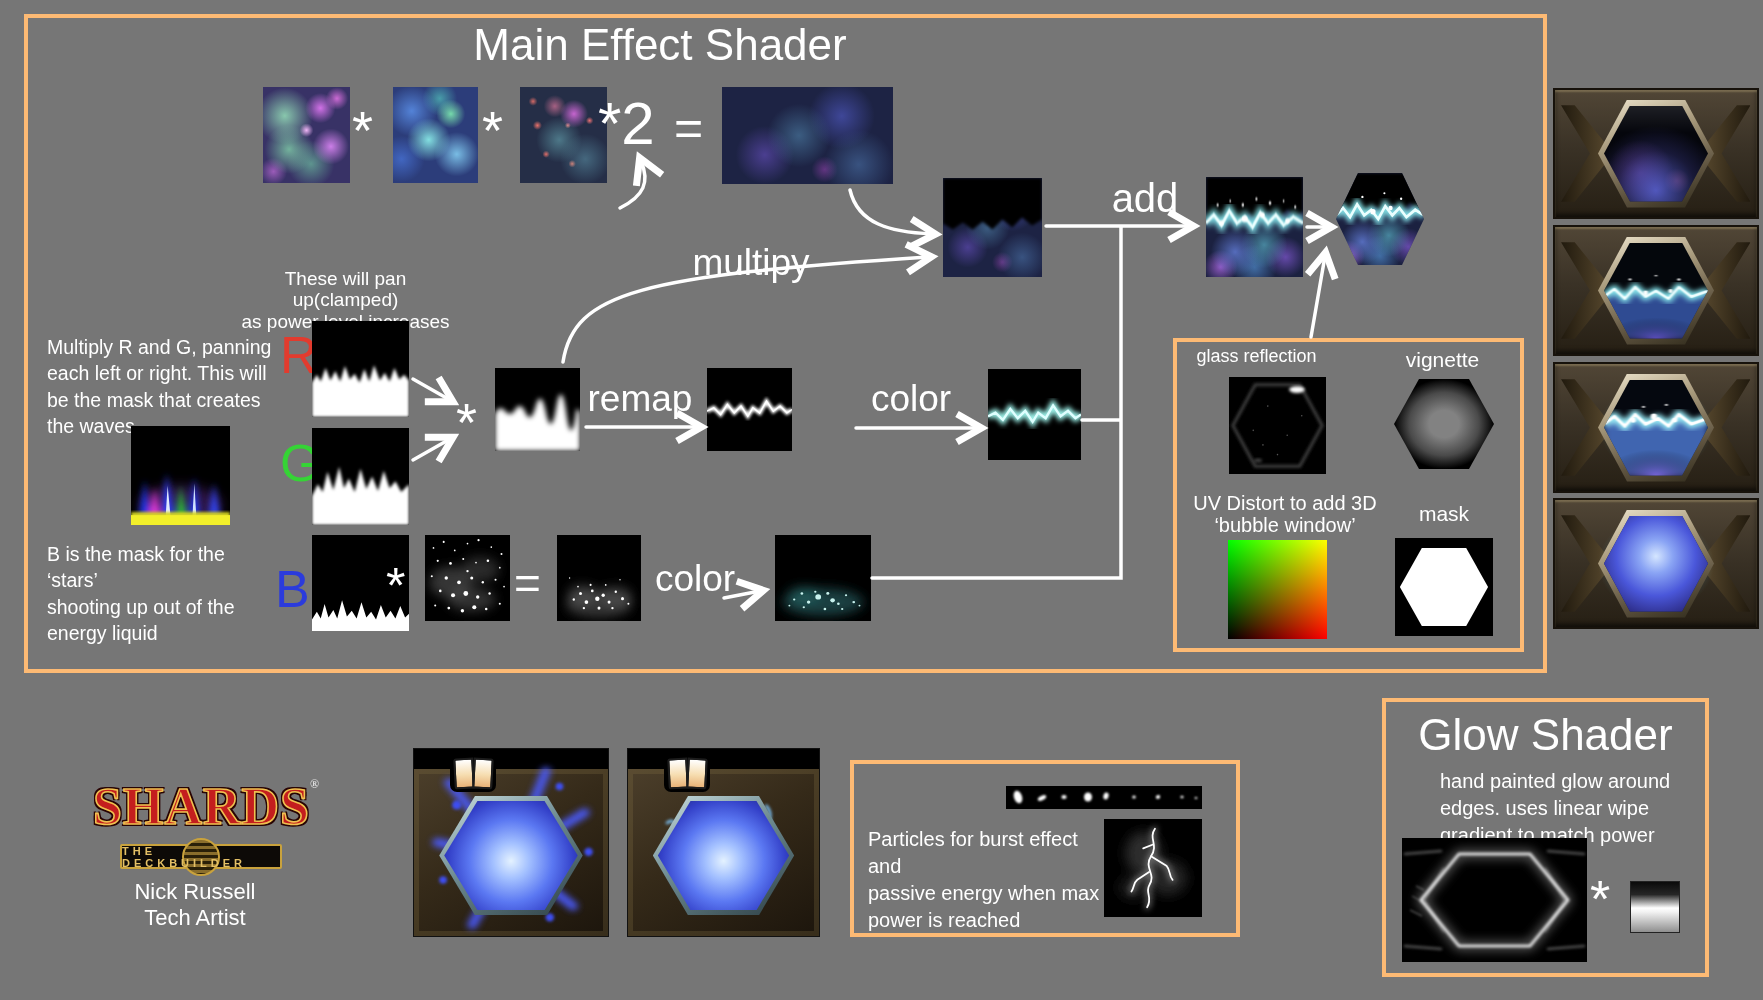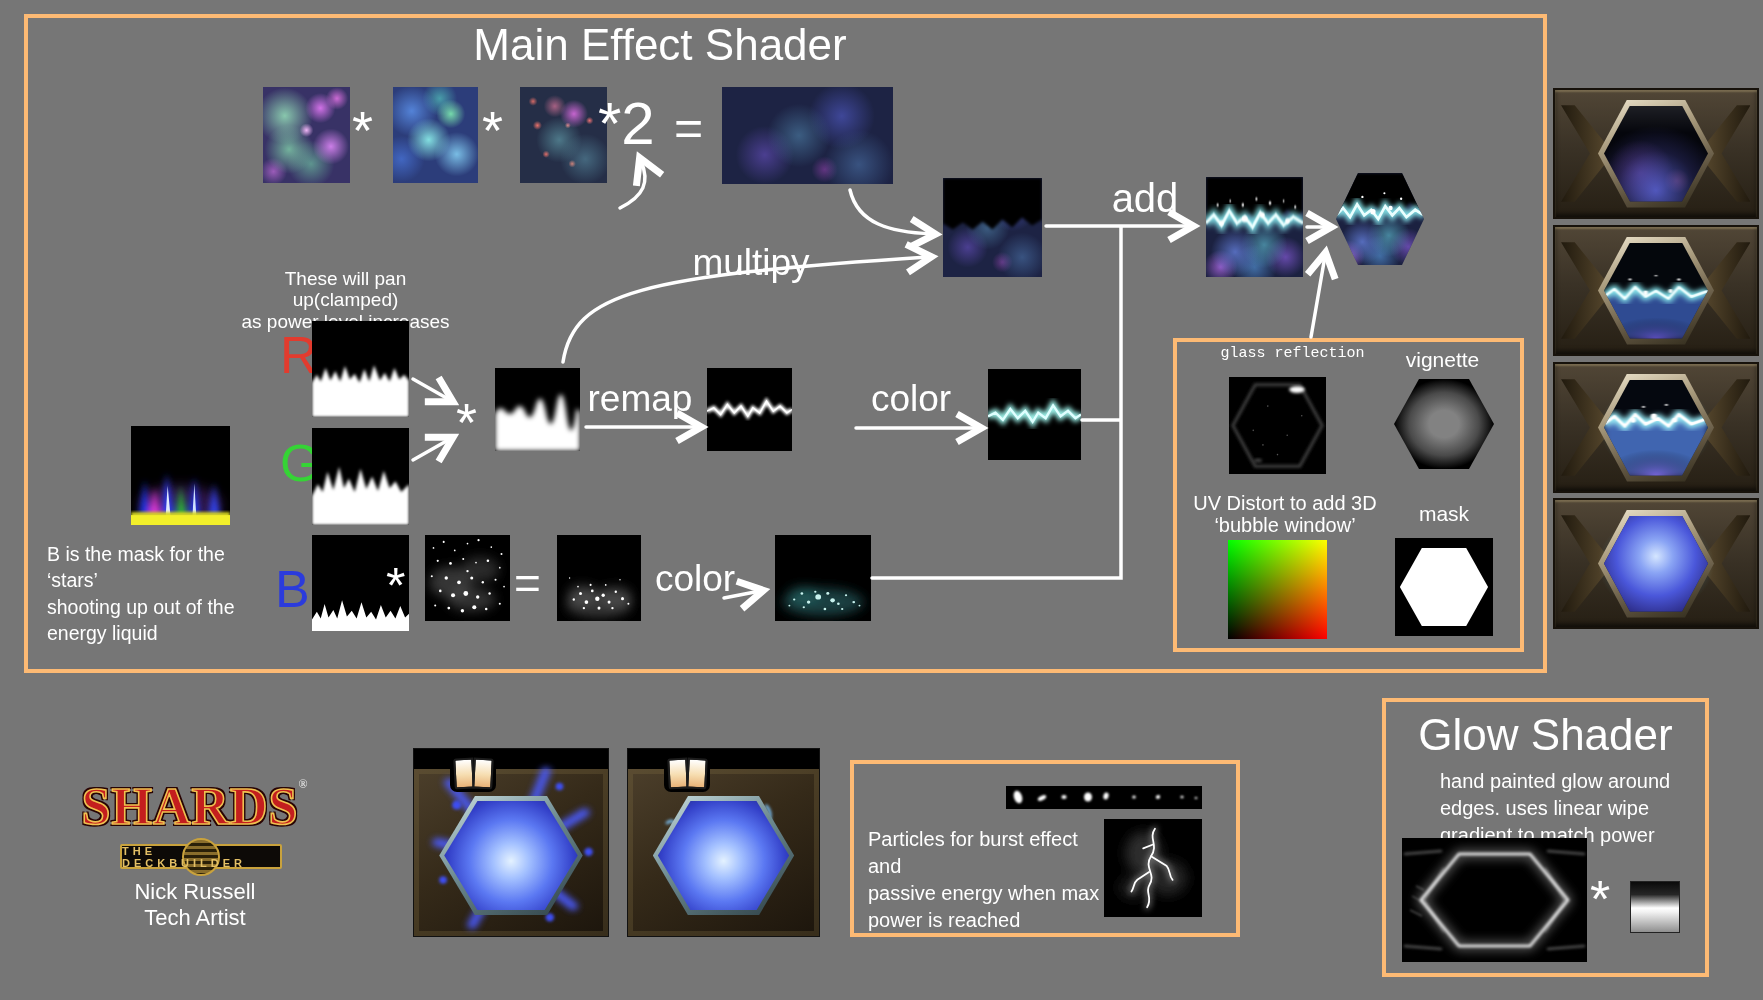--- a/index.html
+++ b/index.html
@@ -98,21 +98,21 @@
   .gemhalo{position:absolute;left:8%;top:18%;width:84%;height:80%;
     background:radial-gradient(closest-side,rgba(110,160,255,.65),rgba(70,90,230,.35) 55%,transparent 78%);}
   .gemrim{position:absolute;left:13%;top:25%;width:74%;height:64%;
     background:linear-gradient(150deg,#cfe3e4 0%,#6d8a90 45%,#2c3e44 100%);}
   .gemrim .gem{position:absolute;left:5px;top:5px;right:5px;bottom:5px;
     background:radial-gradient(circle at 50% 55%, #e4f2ff 0%, #a3c0ff 20%, #5b78f2 46%, #3340c8 70%, #181c62 100%),
     radial-gradient(circle at 35% 35%, rgba(255,255,255,.5), transparent 30%);}
   
   .logo-title{font-family:"Liberation Serif",serif;font-weight:bold;font-size:52px;letter-spacing:1px;
     color:#c41e1e;-webkit-text-stroke:1.6px #f0c050;
-    text-shadow:0 0 2px #000,2px 2px 0 #2a0404,-2px 2px 0 #2a0404,2px -2px 0 #2a0404,-2px -2px 0 #2a0404;}
+    text-shadow:0 0 2px #000,2px 2px 0 #2a0404,-2px 2px 0 #2a0404,2px -2px 0 #2a0404,-2px -2px 0 #2a0404;text-align:right;}
   .logo-reg{font-size:12px;-webkit-text-stroke:0;color:#ddd;text-shadow:none;vertical-align:top;}
   .banner{position:absolute;background:#0d0a07;border:2px solid #c9a23c;border-radius:2px;
     display:flex;align-items:center;justify-content:center;}
   .banner .emblem{position:absolute;left:50%;top:50%;transform:translate(-50%,-50%);
     width:34px;height:34px;border-radius:50%;border:2px solid #c9a23c;
     background:repeating-linear-gradient(180deg,#8a6e2c 0 3px,#2a2008 3px 6px);}
   .banner span{position:relative;color:#e4c066;font-size:11px;font-weight:bold;letter-spacing:4px;}
   .gradstrip{background:linear-gradient(180deg,#0a0a0a 0%,#262626 25%,#ffffff 52%,#f2f2f2 60%,#8f8f8f 100%);
     border:1px solid #222;}
 </style>
@@ -231,20 +231,24 @@
     </svg>
   </div>
 
   <div class="lbl" style="left:275px;top:560px;font-size:52px;color:#2b3bdc;">B</div>
   <div class="tex" style="left:312px;top:535px;width:97px;height:96px;">
     <svg viewBox="0 0 100 100" preserveAspectRatio="none">
       <path d="M0,100 L0,88 L5,80 L9,87 L13,72 L17,86 L22,78 L26,87 L31,68 L36,85 L41,79 L46,87 L51,70 L56,86 L61,80 L66,88 L71,73 L76,86 L81,79 L86,87 L91,74 L96,86 L100,82 L100,100 Z" fill="#fff" filter="url(#f-b1)"></path>
     </svg>
   </div>
 
+  <div class="lbl pre" style="left:47px;top:334px;width:235px;font-size:19.5px;line-height:1.35;">Multiply R and G, panning
+each left or right. This will
+be the mask that creates
+the waves</div>
   <div class="tex" style="left:131px;top:426px;width:99px;height:99px;">
     <svg viewBox="0 0 100 100" preserveAspectRatio="none">
       <ellipse cx="50" cy="80" rx="42" ry="20" fill="#5a2a8a" opacity=".5" filter="url(#f-b6)"></ellipse>
       <g filter="url(#f-b3)">
         <path d="M8,92 L14,55 L20,92 Z" fill="#2336e8"></path>
         <path d="M30,92 L36,48 L44,92 Z" fill="#2d3cf0"></path>
         <path d="M58,92 L64,52 L70,92 Z" fill="#2336e8"></path>
         <path d="M78,92 L84,58 L90,92 Z" fill="#3344f0"></path>
         <path d="M18,92 L24,62 L30,92 Z" fill="#e03ad8"></path>
         <path d="M46,92 L50,60 L56,92 Z" fill="#2ec83a"></path>
@@ -377,21 +381,21 @@
           <circle cx="30" cy="84" r="1.2"></circle>
           <circle cx="52" cy="86" r="1.4"></circle>
         <circle cx="70" cy="86" r="1.2"></circle>
           <circle cx="88" cy="82" r="1"></circle>
           <circle cx="15" cy="82" r="1"></circle>
       </g>
     </svg>
   </div>
 
   <div class="box" style="left:1173px;top:338px;width:343px;height:306px;"></div>
-  <div class="lbl ctr" style="left:1210px;top:346px;width:165px;font-size:15px;font-family:Liberation Mono, monospace;">glass reflection</div>
+  <div class="lbl ctr" style="left:1174px;top:346px;width:165px;font-size:18px;">glass reflection</div>
   <div class="tex" style="left:1229px;top:377px;width:97px;height:97px;">
     <svg viewBox="0 0 100 100" preserveAspectRatio="none">
       <path d="M27,8 L73,8 L96,50 L73,92 L27,92 L4,50 Z" fill="none" stroke="#3f3f3f" stroke-width="3" filter="url(#f-b2)"></path>
       <ellipse cx="70" cy="13" rx="8" ry="3.5" fill="#fff" filter="url(#f-b2)"></ellipse>
       <g fill="#555">
         <circle cx="40" cy="30" r=".8"></circle>
           <circle cx="60" cy="60" r=".8"></circle>
           <circle cx="25" cy="55" r=".8"></circle>
         <circle cx="75" cy="40" r=".8"></circle>
           <circle cx="50" cy="80" r=".8"></circle>

